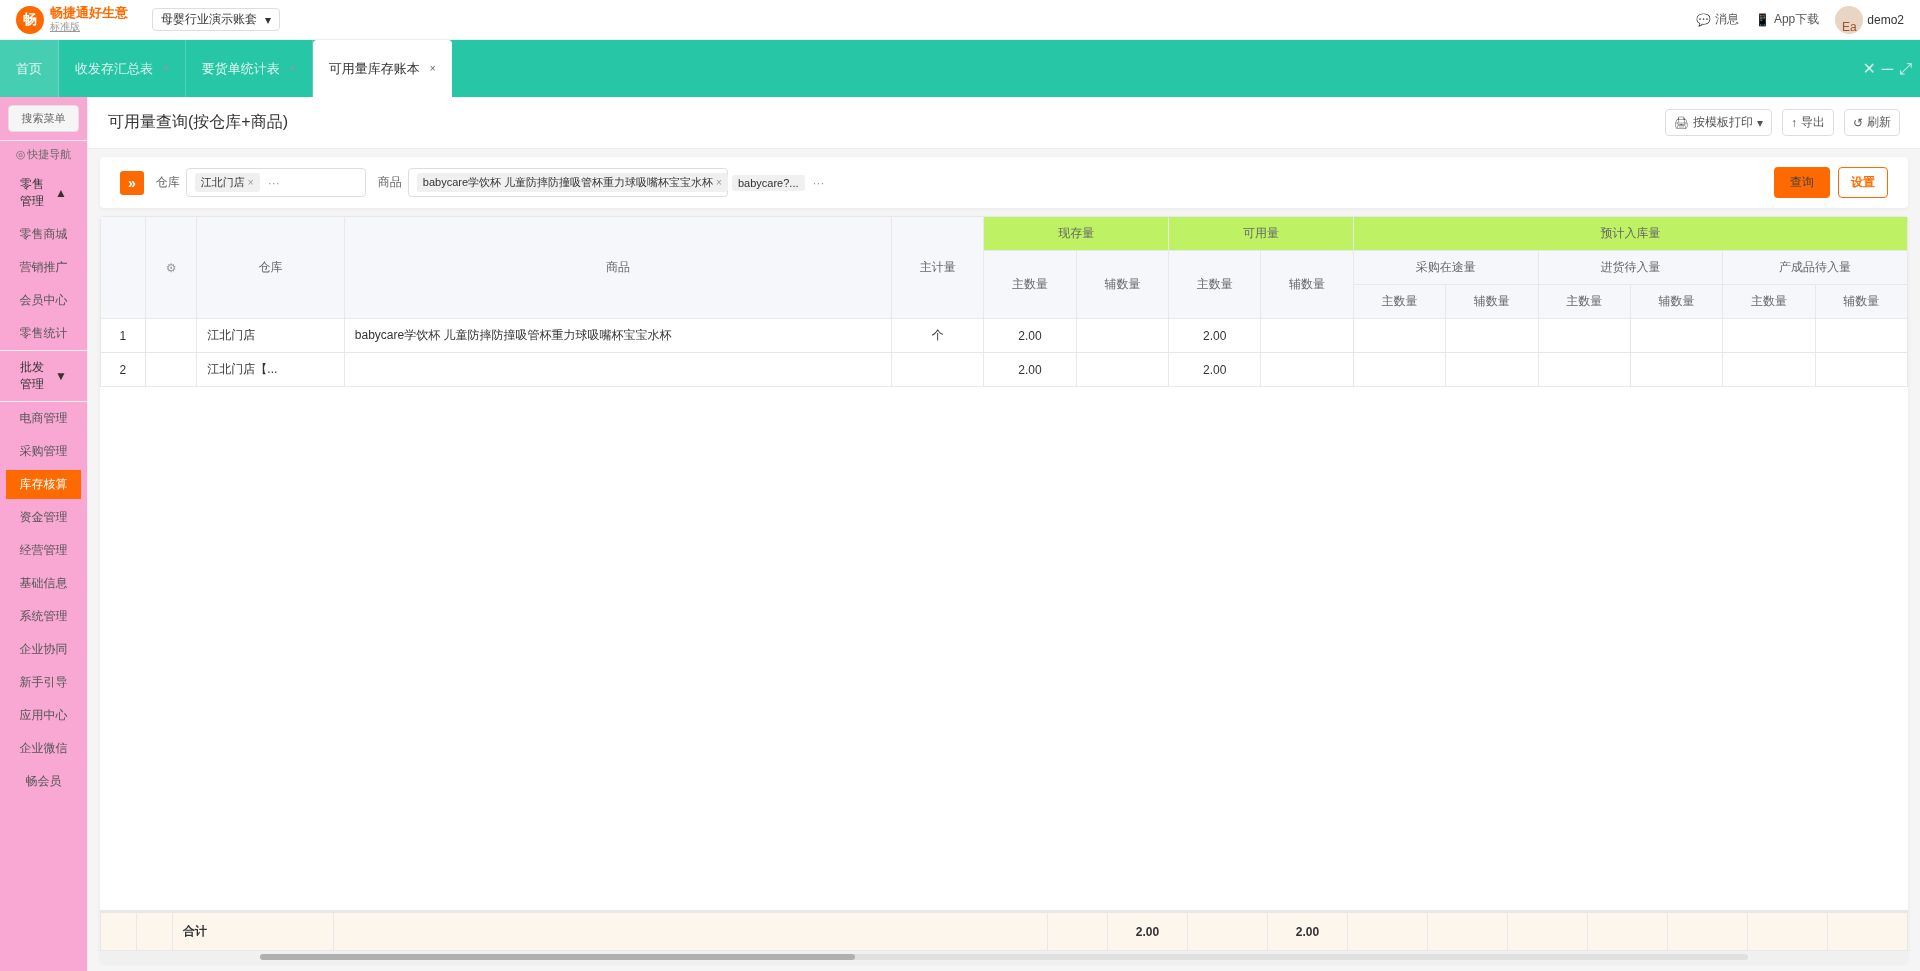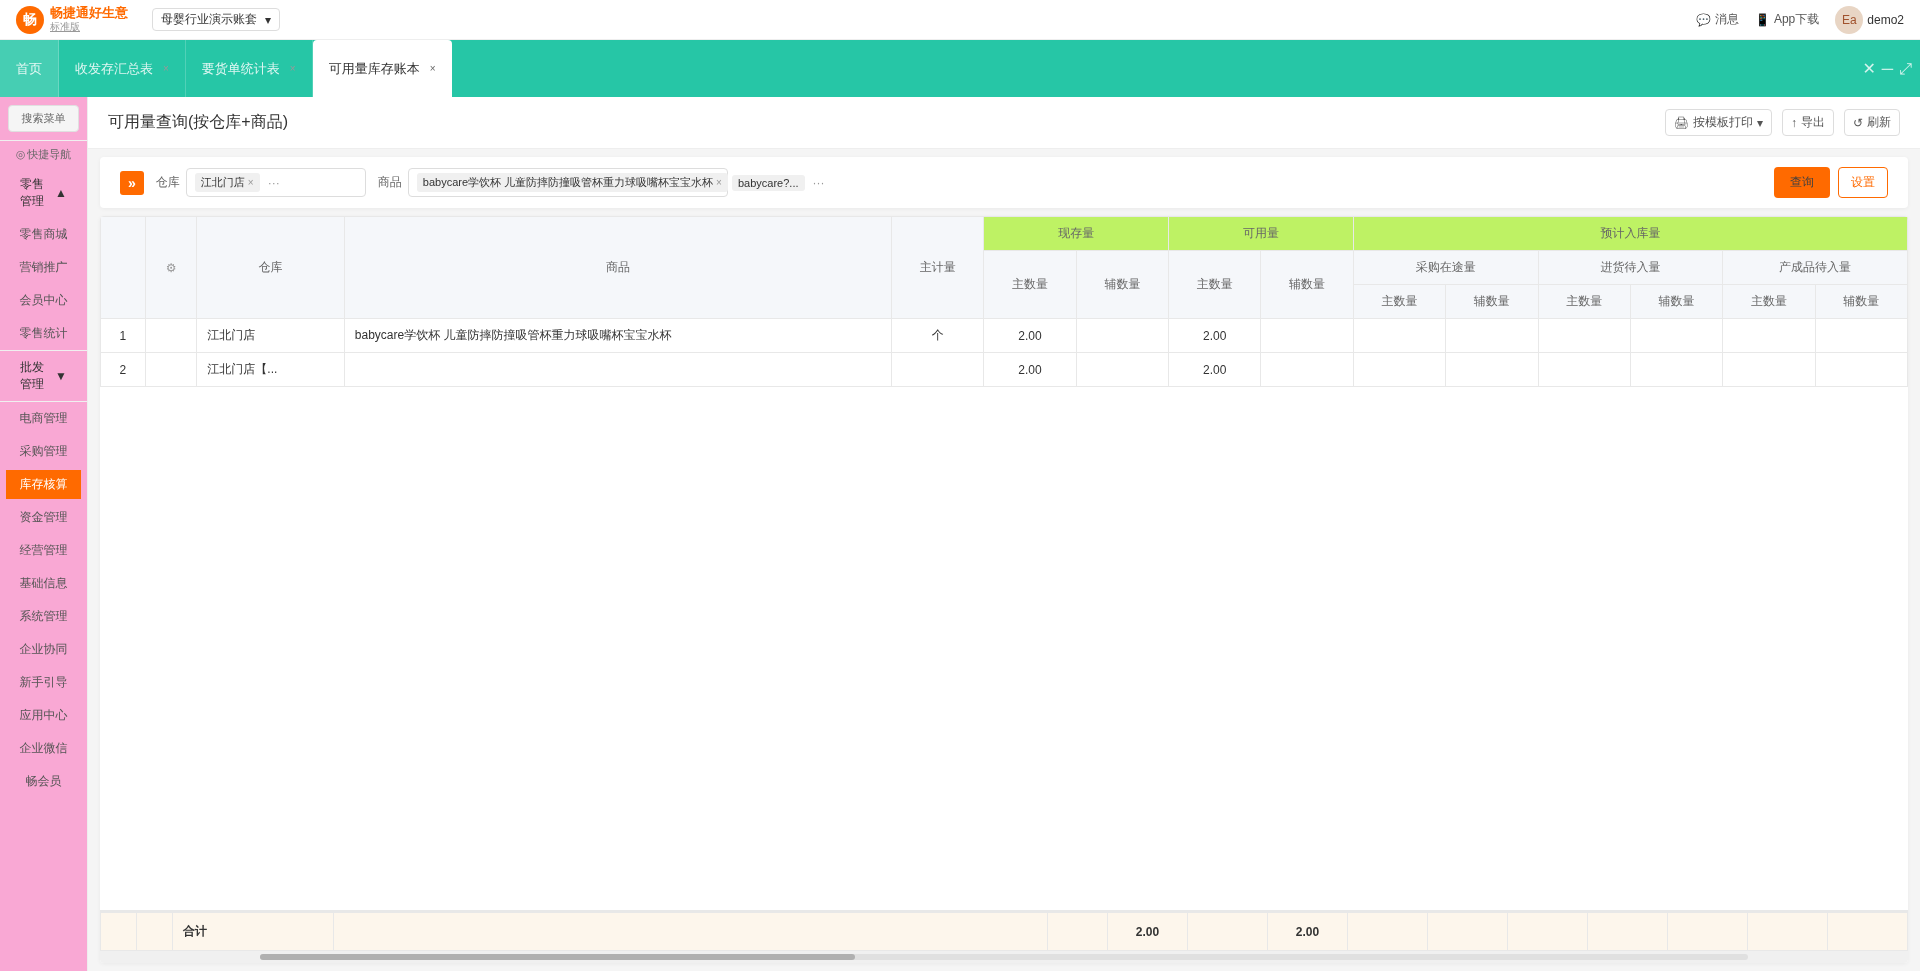--- a/index.html
+++ b/index.html
@@ -17,21 +17,21 @@
       flex-shrink: 0;
     }
     .top-bar-left { display: flex; align-items: center; gap: 8px; }
     .logo-area { display: flex; align-items: center; gap: 6px; }
     .logo-icon { width: 28px; height: 28px; background: #ff6a00; border-radius: 50%; display: flex; align-items: center; justify-content: center; color: #fff; font-size: 14px; font-weight: bold; }
     .logo-text { color: #ff6a00; font-size: 13px; font-weight: bold; line-height: 1.2; }
     .logo-sub { color: #999; font-size: 10px; text-decoration: underline; }
     .industry-select { display: flex; align-items: center; gap: 8px; border: 1px solid #ddd; border-radius: 4px; padding: 2px 8px; font-size: 12px; color: #333; cursor: pointer; background: #fff; margin-left: 16px; }
     .top-bar-right { display: flex; align-items: center; gap: 16px; }
     .top-icon-btn { display: flex; align-items: center; gap: 4px; color: #555; cursor: pointer; font-size: 12px; }
-    .avatar { width: 28px; height: 28px; border-radius: 50%; background: #e8d5c4; display: flex; align-items: center; justify-content: center; font-size: 12px; color: #a0522d; overflow: hidden; }
+    .avatar { width: 28px; height: 28px; border-radius: 50%; background: #e8d5c4; display: flex; align-items: flex-end; justify-content: center; font-size: 12px; color: #a0522d; overflow: hidden; }
     .user-name { color: #333; font-size: 12px; }
 
     
     .nav-tabs-bar {
       height: 57px;
       background: #26c6a6;
       display: flex;
       align-items: stretch;
       flex-shrink: 0;
       overflow: hidden;
@@ -116,21 +116,21 @@
     }
     .filter-toggle-btn { background: #ff6a00; color: #fff; border: none; border-radius: 3px; padding: 4px 8px; cursor: pointer; font-size: 14px; font-weight: bold; }
     .filter-group { display: flex; align-items: center; gap: 6px; }
     .filter-label { color: #666; font-size: 12px; white-space: nowrap; }
     .filter-input { display: flex; align-items: center; gap: 4px; border: 1px solid #ddd; border-radius: 4px; padding: 4px 8px; min-width: 180px; max-width: 300px; }
     .filter-tag { display: flex; align-items: center; gap: 3px; background: #f0f0f0; border-radius: 3px; padding: 2px 6px; font-size: 11px; color: #333; white-space: nowrap; }
     .filter-tag .remove { color: #999; cursor: pointer; font-size: 10px; }
     .filter-dots { color: #999; cursor: pointer; padding: 0 4px; }
     .filter-actions { margin-left: auto; display: flex; gap: 8px; }
     .btn-query { background: #ff6a00; color: #404040; border: none; border-radius: 4px; padding: 6px 16px; cursor: pointer; font-size: 12px; }
-    .btn-setting { background: #fff; color: #ff6a00; border: 1px solid #ff6a00; border-radius: 4px; padding: 6px 12px; cursor: pointer; font-size: 12px; }
+    .btn-setting { background: #fff; color: #ff6a00; border: 1px solid #ff6a00; border-radius: 4px; padding: 6px 12px; cursor: pointer; font-size: 12px; font-weight: bold; }
 
     
     .table-area {
       margin: 8px 12px;
       flex: 1;
       background: #fff;
       border-radius: 4px;
       box-shadow: 0 1px 4px rgba(0,0,0,0.05);
       display: flex;
       flex-direction: column;

